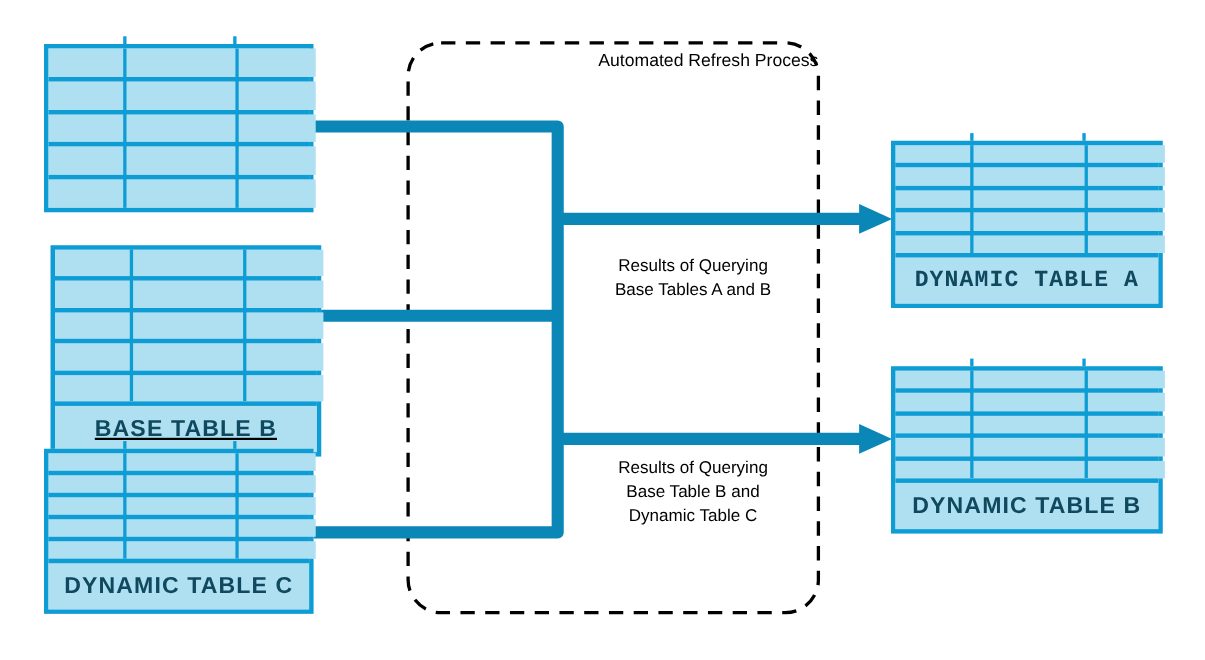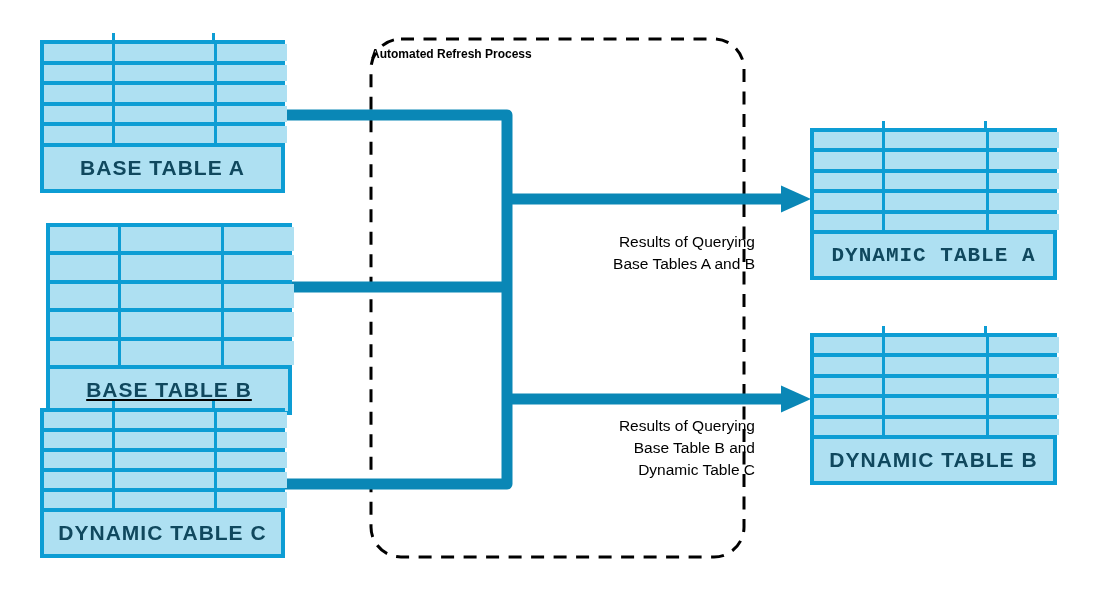--- a/index.html
+++ b/index.html
@@ -34,23 +34,23 @@
   .tick-1{left:28.6%;}
   .tick-2{left:71%;}
 
   .pos-base-a{left:40px;top:40px;width:245px;height:153px;}
   .pos-base-b{left:46px;top:223px;width:246px;height:192px;text-decoration:underline;}
   .pos-dyn-c{left:40px;top:408px;width:245px;height:150px;}
   .pos-dyn-a{left:810px;top:128px;width:247px;height:152px;font-family:Liberation Mono, monospace;}
   .pos-dyn-b{left:810px;top:333px;width:247px;height:152px;text-align:center;}
 
   
-  .process-title{position:absolute;z-index:3;left:371px;top:47px;width:373px;text-align:left;
-       font-weight:bold;font-size:12px;color:var(--process-border);}
-  .ann{position:absolute;z-index:3;width:250px;text-align:right;font-size:15.5px;line-height:22px;
+  .process-title{position:absolute;z-index:3;left:371px;top:47px;width:373px;text-align:right;
+       font-weight:normal;font-size:16px;color:var(--process-border);}
+  .ann{position:absolute;z-index:3;width:250px;text-align:center;font-size:15.5px;line-height:22px;
        color:var(--annotation-text);white-space:pre-line;}
   .ann-1{left:505px;top:231px;}
   .ann-2{left:505px;top:415px;}
 </style>
 </head>
 <body>
 
 <div id="canvas">
 
   <svg id="flow-svg" width="1095" height="600" viewBox="0 0 1095 600">
@@ -76,21 +76,20 @@
         <div class="cell"></div>
         <div class="cell"></div>
         <div class="cell"></div>
         <div class="cell"></div>
         <div class="cell"></div>
         <div class="cell"></div>
         <div class="cell"></div>
         <div class="cell"></div>
         <div class="cell"></div>
       </div>
-    <div class="tbl-label">BASE TABLE A</div>
   </div>
 
   <div class="tbl pos-base-b no-ticks">
 
     <div class="tbl-grid">
         <div class="cell"></div>
         <div class="cell"></div>
         <div class="cell"></div>
         <div class="cell"></div>
         <div class="cell"></div>

